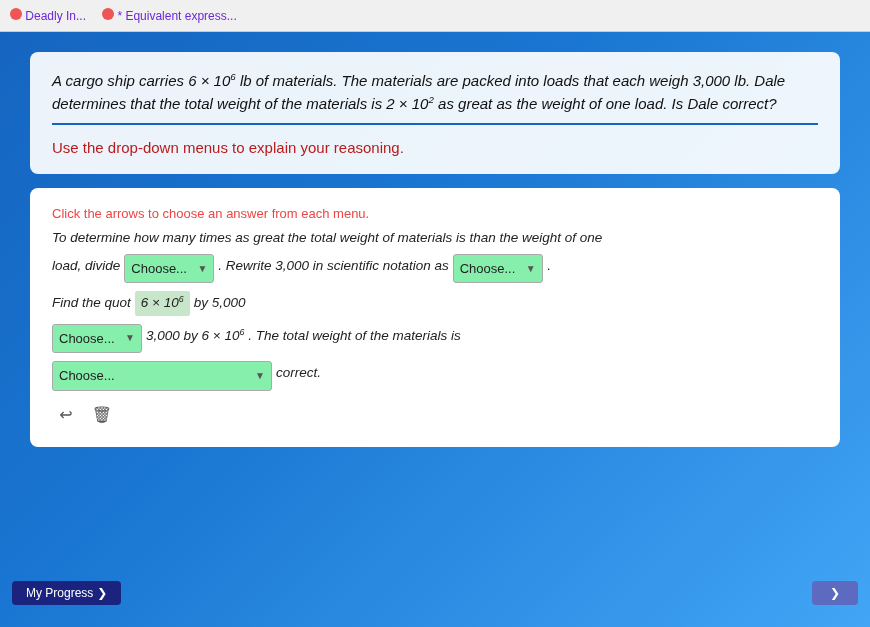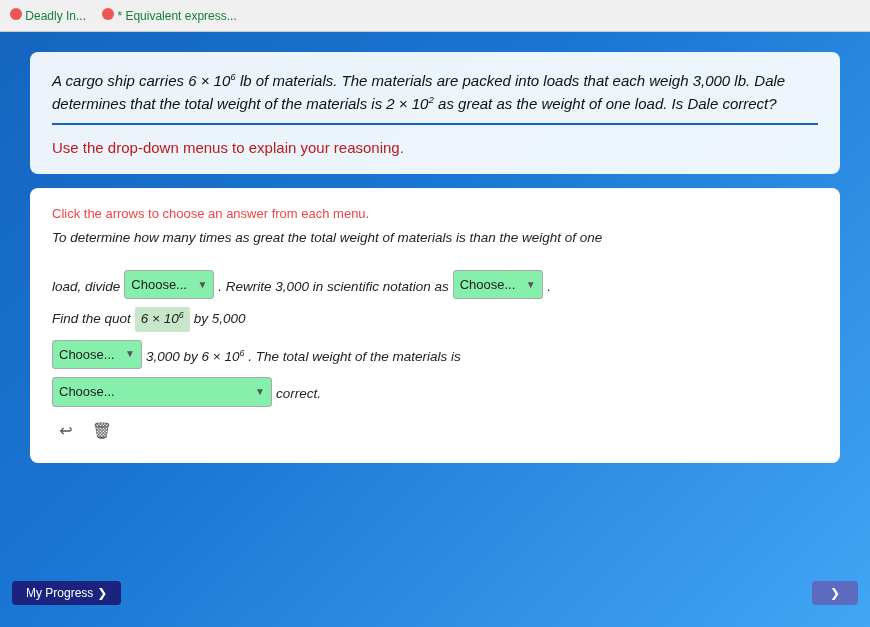--- a/index.html
+++ b/index.html
@@ -14,21 +14,21 @@
 
     
     .browser-bar {
       height: 32px;
       background: #f0f0f0;
       display: flex;
       align-items: center;
       padding: 0 10px;
       gap: 16px;
       font-size: 12px;
-      color: #15803d;
+      color: #6d28d9;
       border-bottom: 1px solid #ccc;
     }
 
     .tab-favicon {
       width: 12px;
       height: 12px;
       background: #e55;
       border-radius: 50%;
       display: inline-block;
     }
@@ -92,27 +92,27 @@
 
     .answer-card .click-instruction {
       font-size: 13px;
       color: #ef4444;
       margin-bottom: 6px;
     }
 
     .answer-card .reasoning-text {
       font-style: italic;
       font-size: 13.5px;
-      margin-bottom: 22px;
+      margin-bottom: 6px;
       line-height: 1.6;
     }
 
     .sentence-row {
       display: flex;
-      align-items: flex-end;
+      align-items: flex-start;
       flex-wrap: wrap;
       gap: 4px;
       margin-bottom: 8px;
       font-size: 13.5px;
       line-height: 1.8;
     }
 
     .dropdown-select {
       display: inline-flex;
       align-items: center;

